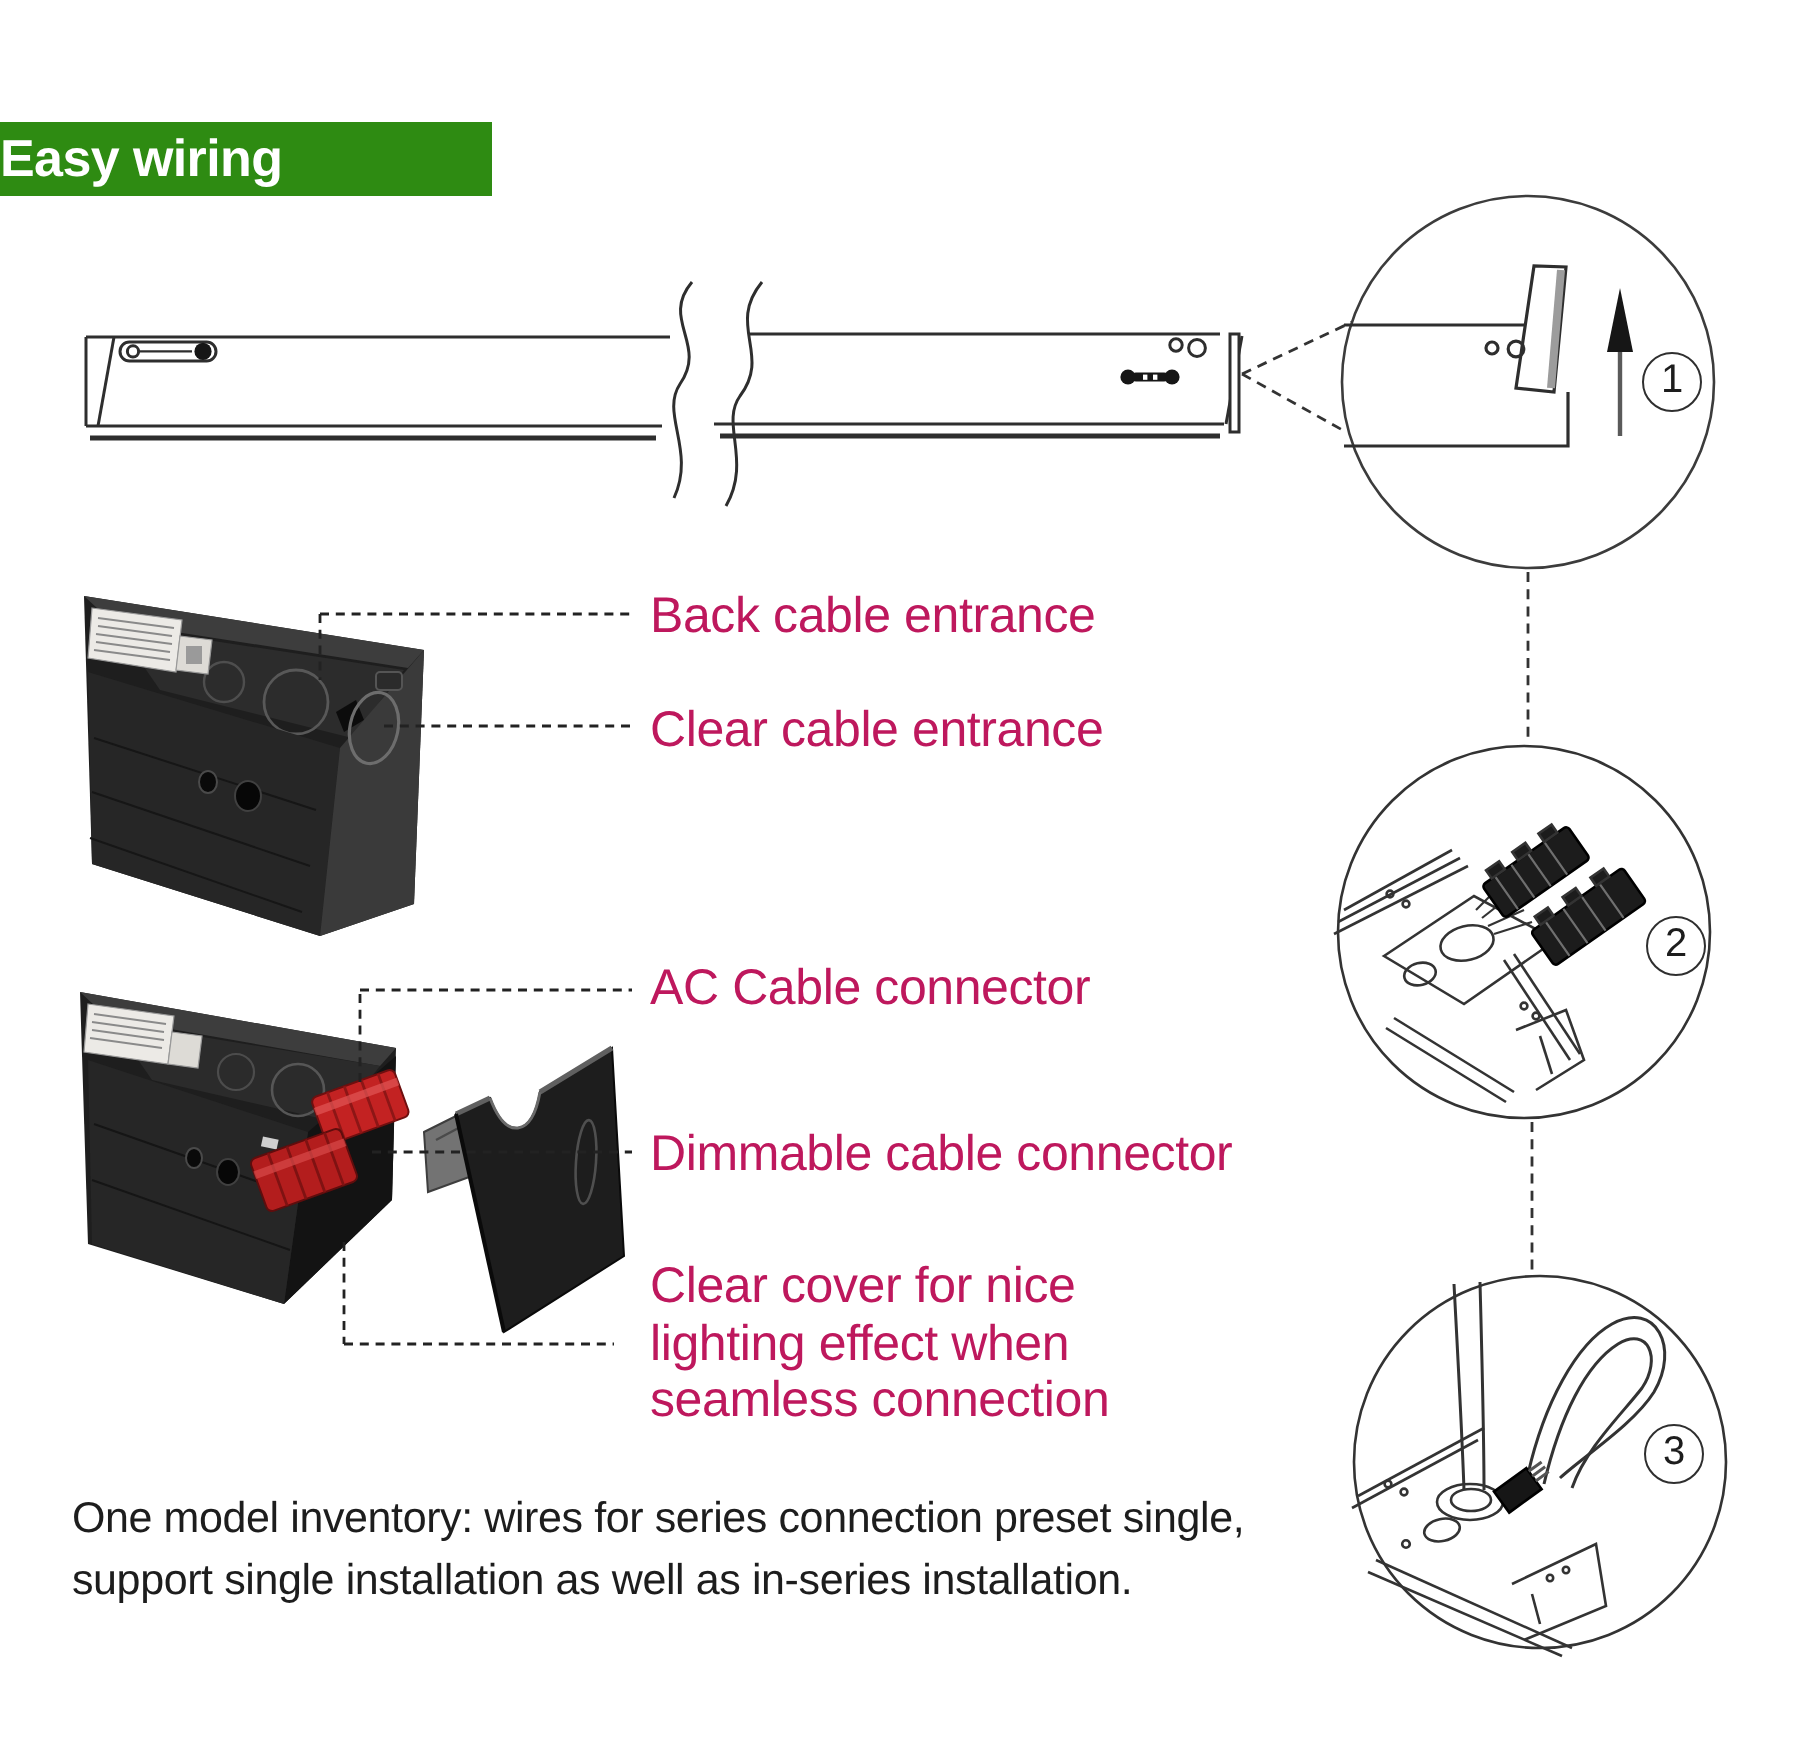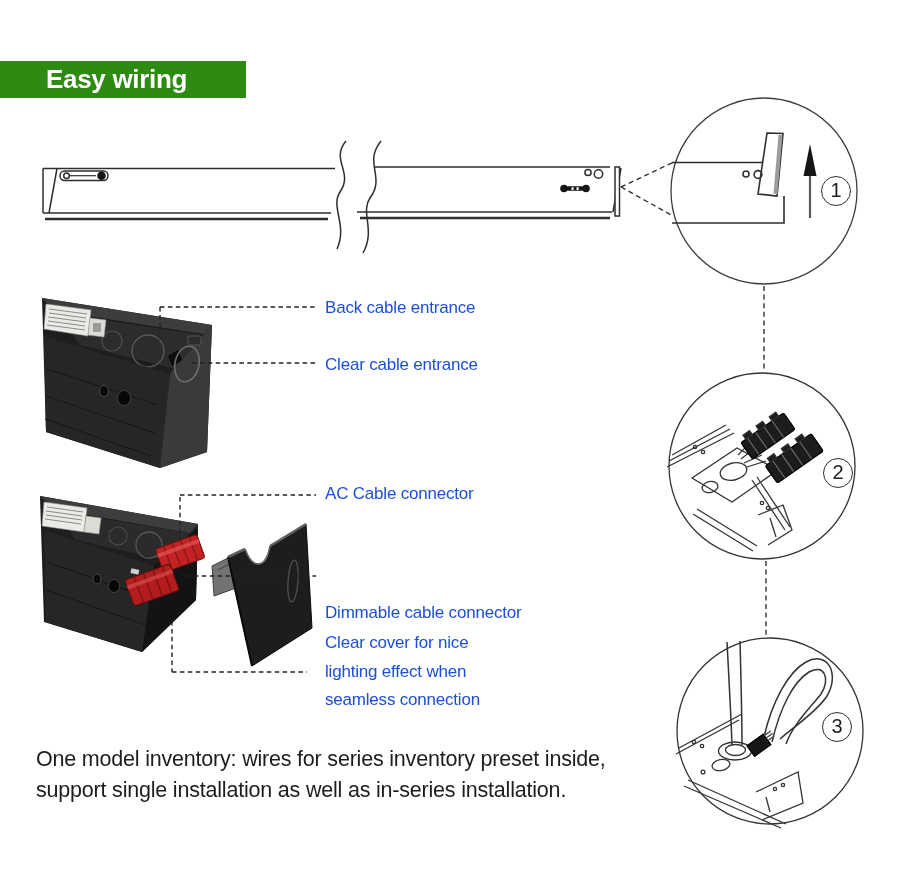--- a/index.html
+++ b/index.html
@@ -4,25 +4,25 @@
 <style>
   html,body{margin:0;padding:0;}
   body{
     width:900px;height:873px;position:relative;background:#ffffff;
     font-family:"Liberation Sans","DejaVu Sans",sans-serif;overflow:hidden;
   }
   .stage{position:absolute;inset:0;width:900px;height:873px;}
   .banner{
     position:absolute;left:0;top:61px;width:246px;height:37px;
     background:#2e8b12;color:#ffffff;box-sizing:border-box;
-    font-size:26px;font-weight:700;line-height:37px;padding-left:46px;
+    font-size:26px;font-weight:700;line-height:37px;
     letter-spacing:-0.3px;
   }
   .label{
-    position:absolute;color:#1d4ed8;font-size:17px;line-height:28.5px;
+    position:absolute;color:#be185d;font-size:25px;line-height:28.5px;
     letter-spacing:-0.2px;white-space:pre-line;
   }
   .footer-note{
     position:absolute;left:36px;top:744px;width:660px;color:#1d1d1d;
     font-size:21.5px;line-height:30.5px;letter-spacing:-0.2px;white-space:pre-line;
   }
   .badge{
     position:absolute;width:30px;height:30px;border:1.6px solid #2f2f2f;
     border-radius:50%;box-sizing:border-box;text-align:center;
     font-size:20px;line-height:27px;color:#1d1d1d;background:#fff;
@@ -275,24 +275,24 @@
       <path d="M180,495 H316"></path>
       <path d="M186,576 H316"></path>
       <path d="M172,621 V672"></path>
       <path d="M172,672 H307"></path>
     </g>
   </svg>
 
   <div class="label" style="left:325px;top:294px;">Back cable entrance</div>
   <div class="label" style="left:325px;top:351px;">Clear cable entrance</div>
   <div class="label" style="left:325px;top:480px;">AC Cable connector</div>
-  <div class="label" style="left:325px;top:563px;margin-top:36px;">Dimmable cable connector</div>
+  <div class="label" style="left:325px;top:563px;">Dimmable cable connector</div>
   <div class="label" style="left:325px;top:629px;">Clear cover for nice
 lighting effect when
 seamless connection</div>
 
   <div class="badge b1">1</div>
   <div class="badge b2">2</div>
   <div class="badge b3">3</div>
 
-  <div class="footer-note">One model inventory: wires for series inventory preset inside,
+  <div class="footer-note">One model inventory: wires for series connection preset single,
 support single installation as well as in-series installation.</div>
 </div>
 
 </body></html>

